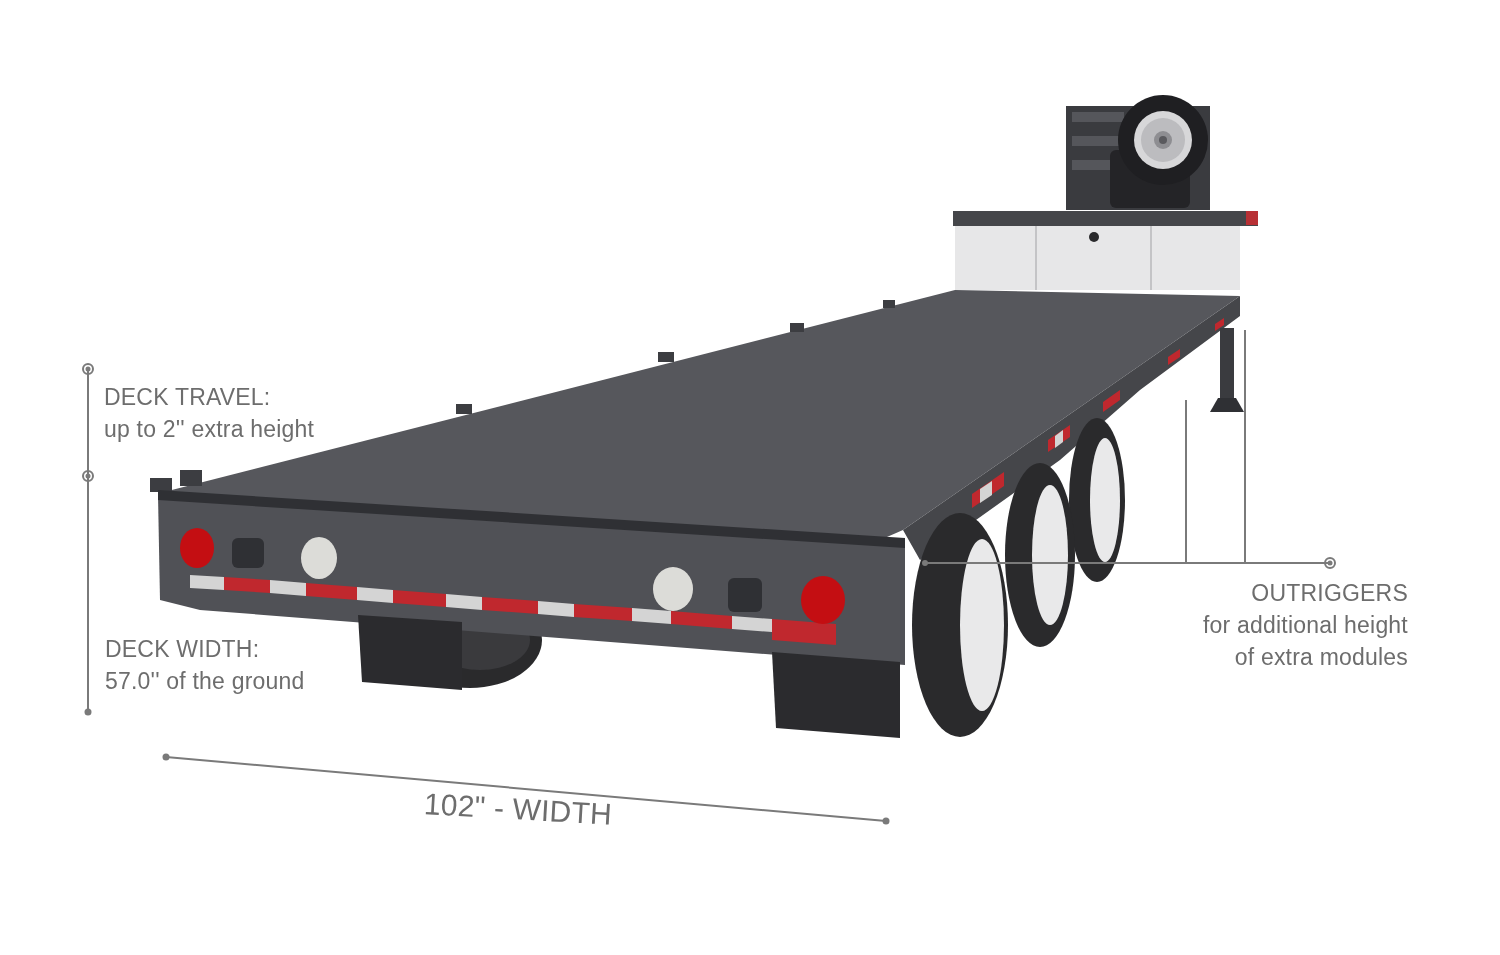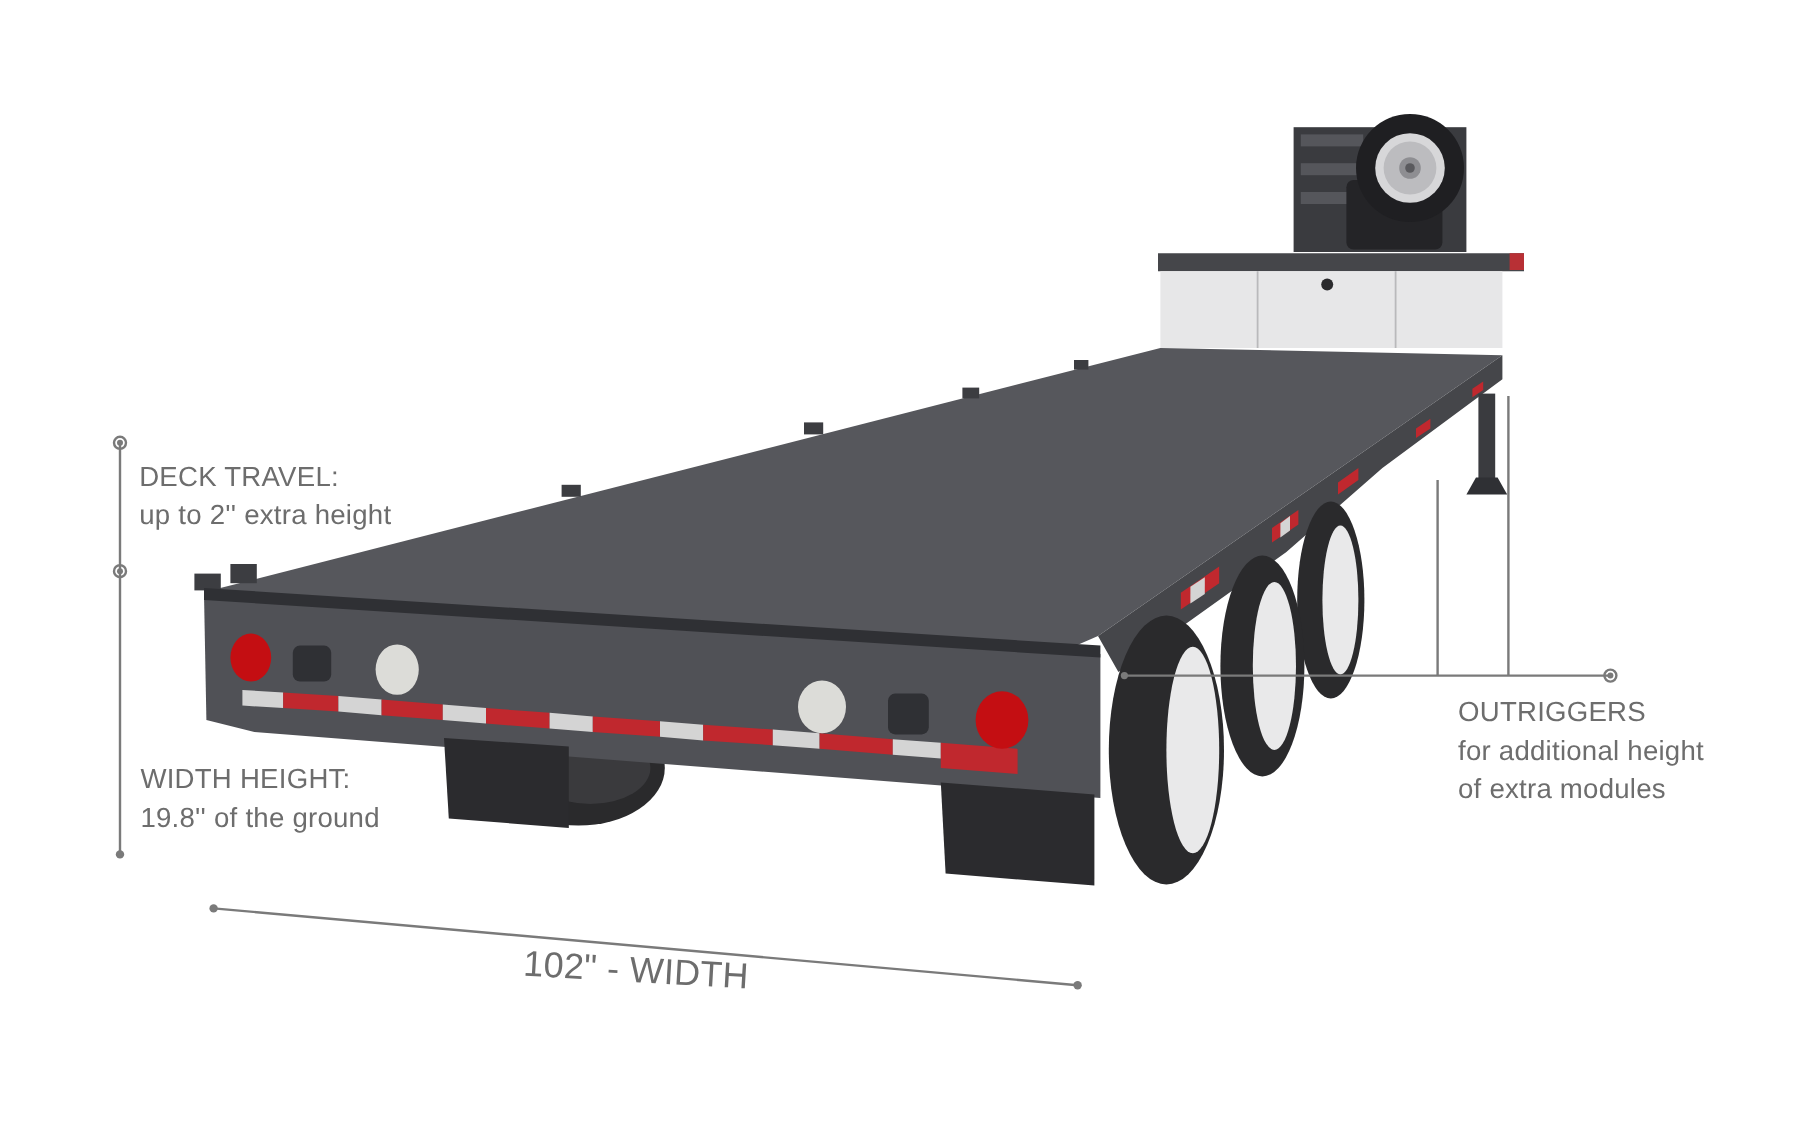--- a/index.html
+++ b/index.html
@@ -1,23 +1,23 @@
 <!DOCTYPE html>
 <html><head>
 <meta charset="utf-8">
 <style>
   html, body { margin: 0; padding: 0; background: #ffffff; }
   body { width: 1500px; height: 955px; position: relative; overflow: hidden;
          font-family: "Liberation Sans", "DejaVu Sans", sans-serif; }
-  .stage { position: absolute; left: 12px; top: 0; width: 1472px; height: 955px; }
+  .stage { position: absolute; left: 0; top: 0; width: 1472px; height: 955px; }
   .annot { position: absolute; color: #6d6d6d; font-size: 23px; line-height: 32px; letter-spacing: 0.2px; }
   .annot .t { display: block; white-space: nowrap; }
   #deck-travel { left: 104px; top: 381px; }
   #deck-height { left: 105px; top: 633px; }
-  #outriggers  { left: 1203px; top: 577px; }
+  #outriggers  { left: 1203px; top: 577px; text-align: right; }
   #width-label { left: 425px; top: 788px; font-size: 30px; transform: rotate(3.3deg); transform-origin: left top; }
 </style>
 </head>
 <body>
 
 <div class="stage">
   <svg width="1500" height="955" viewBox="0 0 1500 955" xmlns="http://www.w3.org/2000/svg">
 
     <g>
       <rect x="1066" y="106" width="144" height="104" fill="#3a3b3f"></rect>
@@ -133,22 +133,22 @@
       <circle cx="925" cy="563" r="3"></circle>
     </g>
   </svg>
 
   <div class="annot" id="deck-travel">
     <span class="t">DECK TRAVEL:</span>
     <span class="t">up to 2'' extra height</span>
   </div>
 
   <div class="annot" id="deck-height">
-    <span class="t">WIDTH HEIGHT:</span>
-    <span class="t">19.8'' of the ground</span>
+    <span class="t">DECK WIDTH:</span>
+    <span class="t">57.0'' of the ground</span>
   </div>
 
   <div class="annot" id="outriggers">
     <span class="t">OUTRIGGERS</span>
     <span class="t">for additional height</span>
     <span class="t">of extra modules</span>
   </div>
 
   <div class="annot" id="width-label">102" - WIDTH</div>
 </div>

